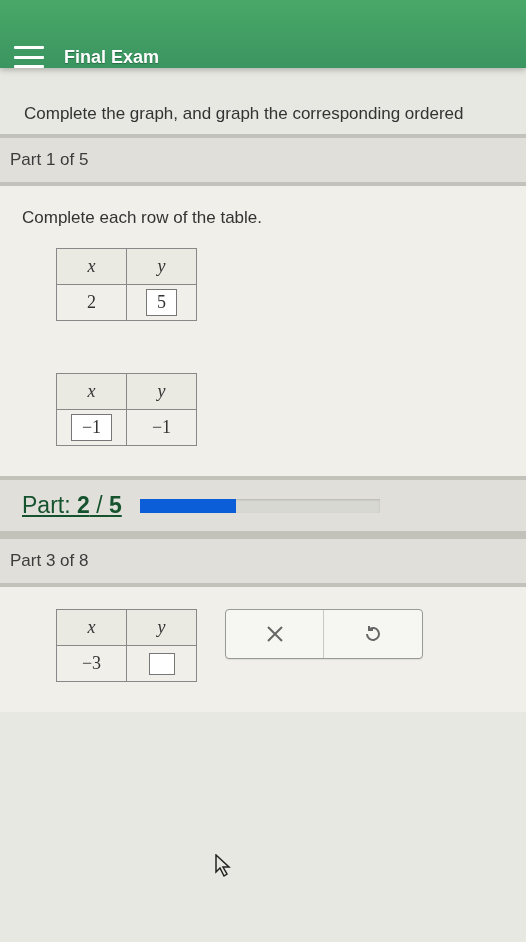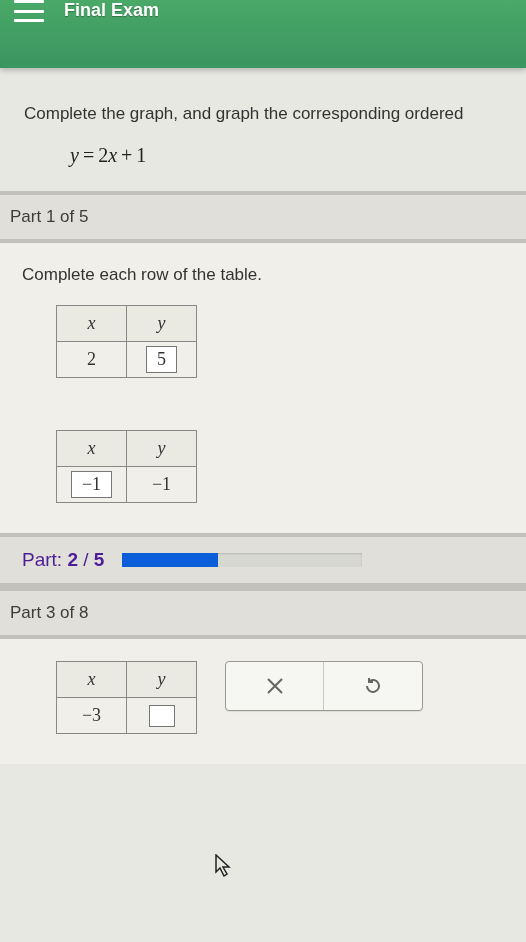--- a/index.html
+++ b/index.html
@@ -10,21 +10,21 @@
     height: 942px;
     overflow: hidden;
     position: relative;
   }
   .header {
     background: #3a9e5e;
     background: linear-gradient(#4aa868, #3a9560);
     color: #fff;
     height: 68px;
     display: flex;
-    align-items: flex-start;
+    align-items: flex-end;
     padding: 0 14px;
     box-shadow: 0 2px 6px rgba(0,0,0,0.25);
   }
   .hamburger {
     width: 30px;
     height: 22px;
     display: flex;
     flex-direction: column;
     justify-content: space-between;
     margin-right: 20px;
@@ -115,22 +115,23 @@
   .progress-row {
     display: flex;
     align-items: center;
     padding: 12px 22px;
     background: #e0dfd9;
     border-top: 4px solid #c2c1ba;
     border-bottom: 4px solid #c2c1ba;
     gap: 18px;
   }
   .progress-label {
-    font-size: 19px;
-    color: #4c1d95;
+    font-size: 23px;
+    color: #14532d;
+    text-decoration: underline;
   }
   .progress-label b { font-weight: bold; }
   .progress-bar {
     flex: 1;
     max-width: 240px;
     height: 14px;
     background: #d8d8d2;
     box-shadow: inset 0 1px 2px rgba(0,0,0,0.15);
     position: relative;
     margin-right: 30px;
@@ -187,23 +188,20 @@
       <span></span>
       <span></span>
   </div>
   <div class="header-title">Final Exam</div>
 </div>
 
 <div class="content">
 
   <div class="question-text">Complete the graph, and graph the corresponding ordered</div>
 
-  <div class="equation">
-    <span>y</span><span class="op">=</span><span style="font-style:normal">2</span><span>x</span><span class="op">+</span><span style="font-style:normal">1</span>
-  </div>
 
   <div class="part-header">Part 1 of 5</div>
   <div class="part-body">
     <div class="instruction">Complete each row of the table.</div>
     <table class="xy">
       <tbody>
           <tr>
         <th>x</th>
         <th>y</th>
       </tr>

